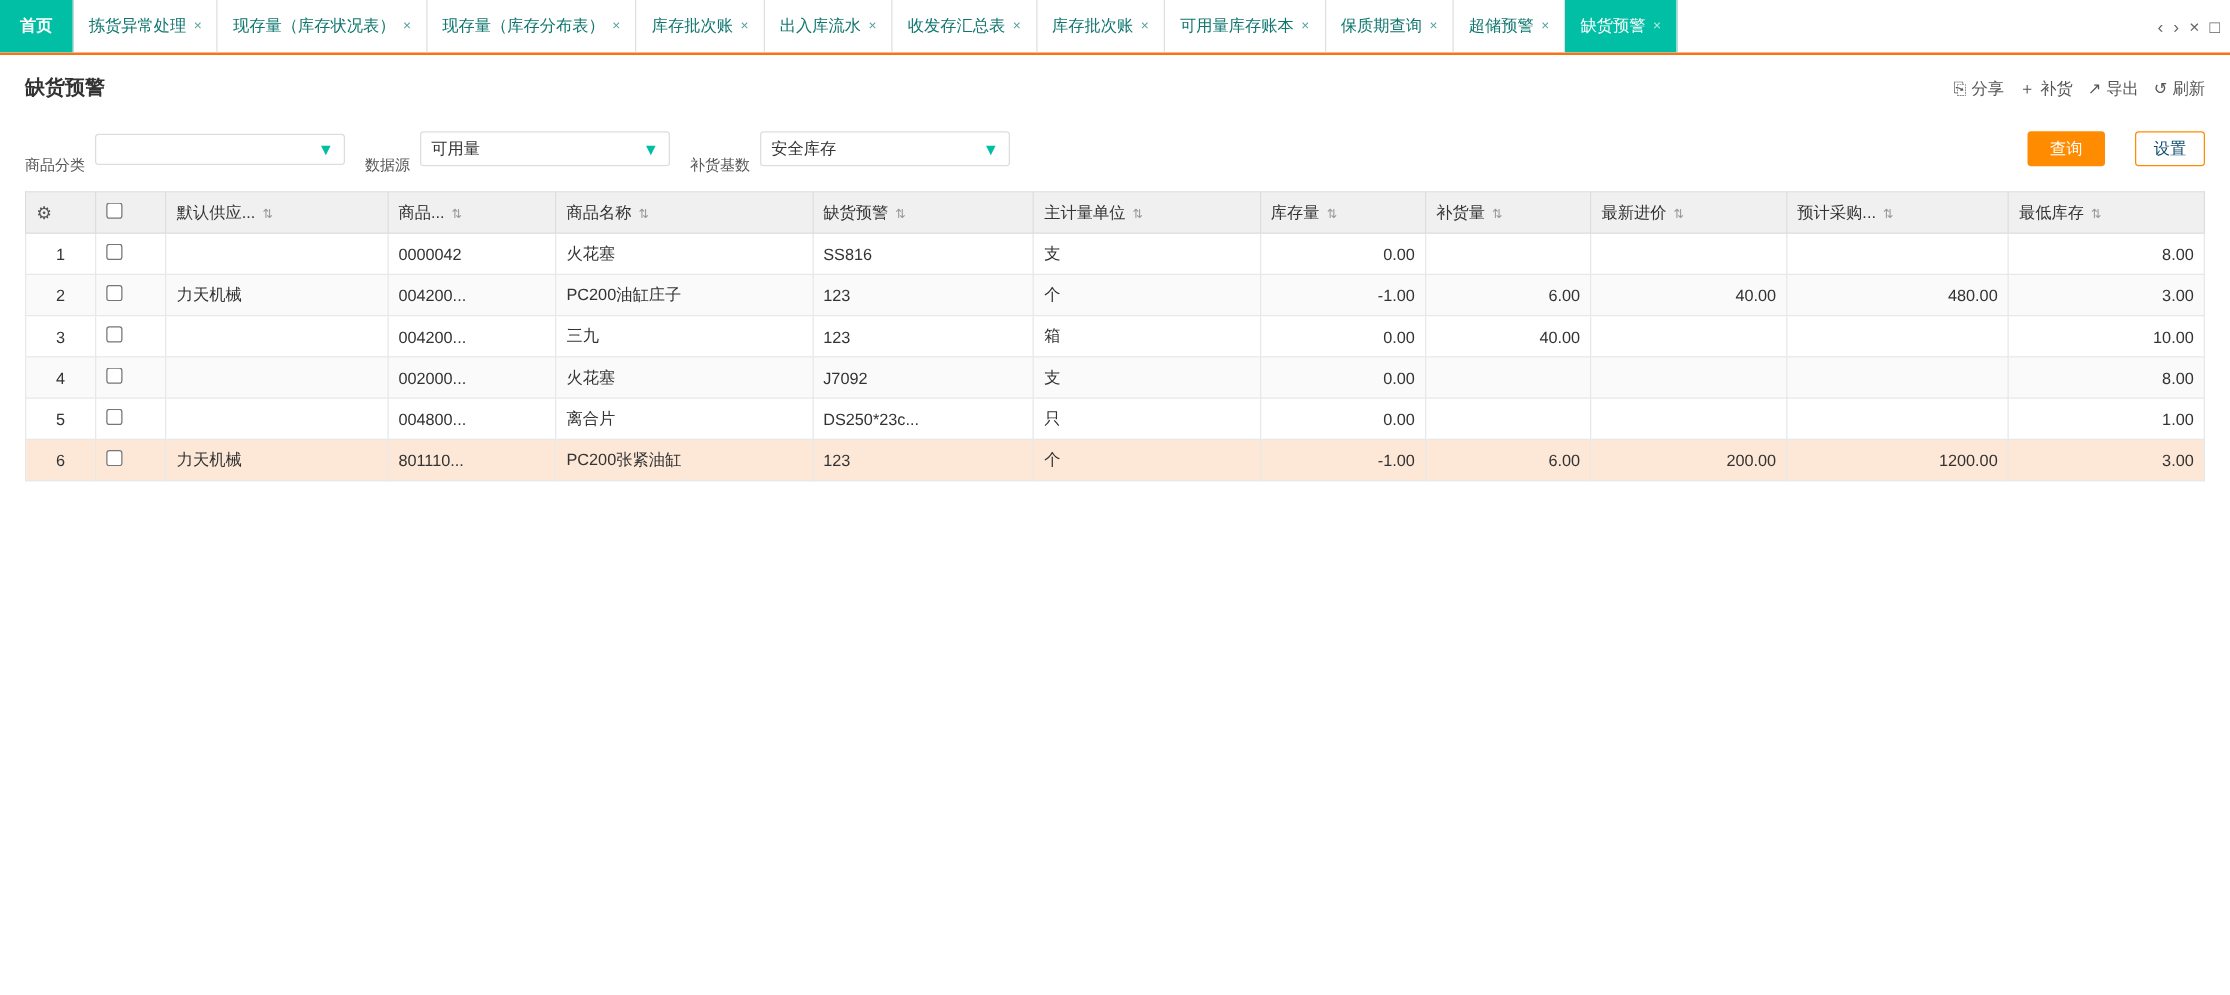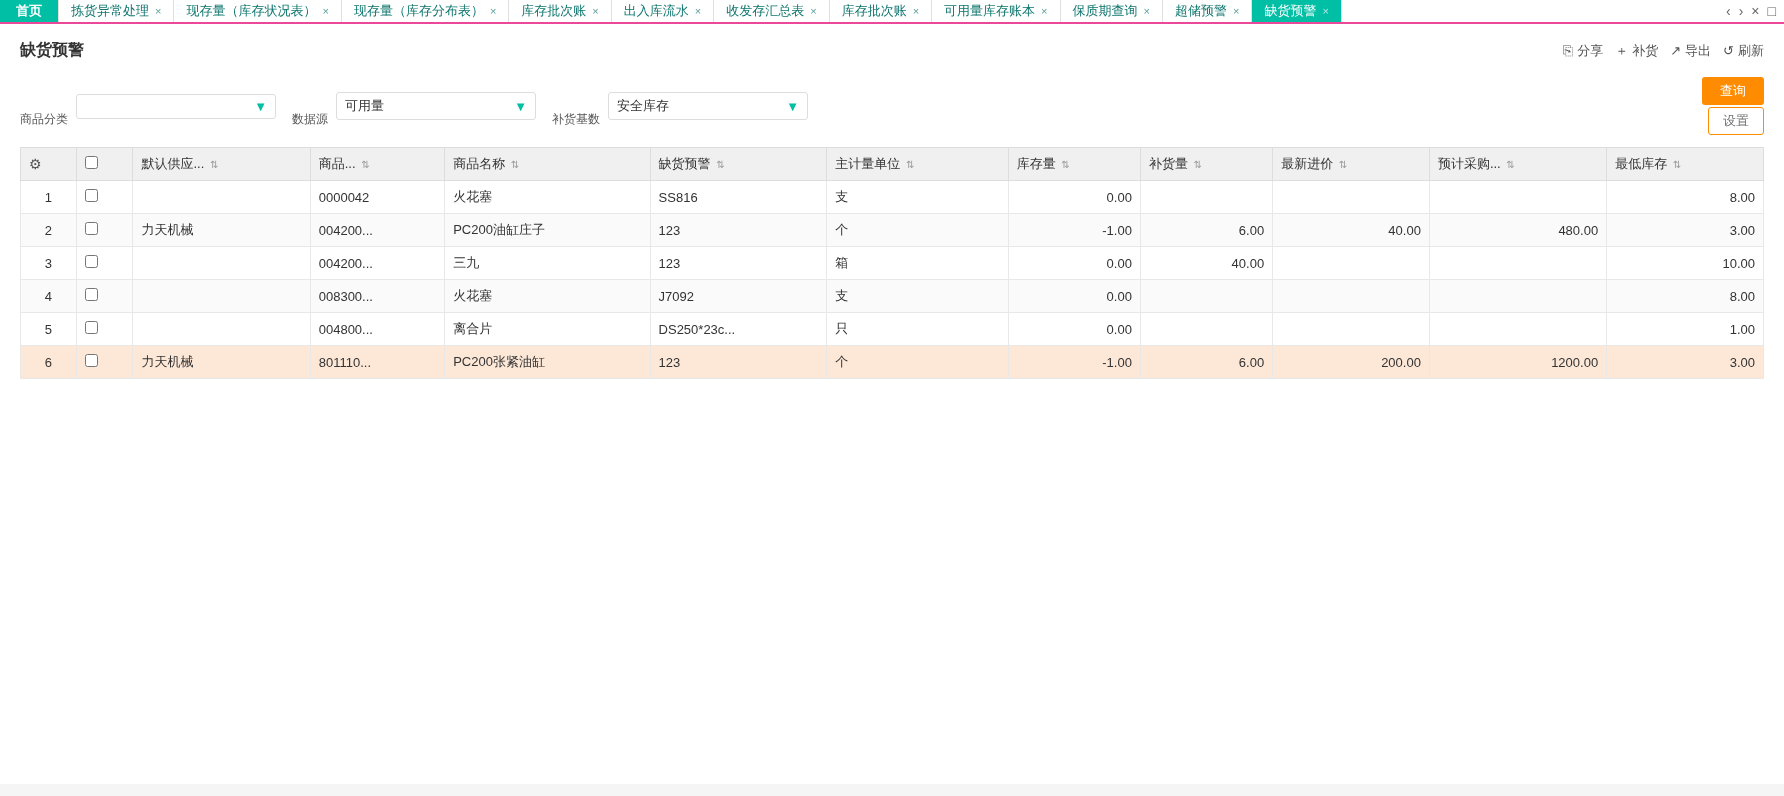--- a/index.html
+++ b/index.html
@@ -3,22 +3,22 @@
   <meta charset="utf-8">
   <style>
     * { box-sizing: border-box; margin: 0; padding: 0; font-family: 'Microsoft YaHei', SimHei, Arial, sans-serif; font-size: 13px; }
     body { background: #f5f5f5; overflow-x: hidden; }
 
     
     .tab-bar {
       display: flex;
       align-items: center;
       background: #fff;
-      border-bottom: 2px solid #ec4899;
-      height: 24px;
+      border-bottom: 2px solid #f97316;
+      height: 44px;
       overflow: hidden;
     }
     .tab-item {
       display: flex;
       align-items: center;
       padding: 0 12px;
       height: 100%;
       white-space: nowrap;
       cursor: pointer;
       color: #0f766e;
@@ -120,36 +120,36 @@
       cursor: pointer;
       justify-content: space-between;
       color: #333;
       font-size: 12px;
     }
     .filter-select .arrow { color: #00bfa5; margin-left: 8px; }
 
     .filter-actions {
       margin-left: auto;
       display: flex;
-      flex-direction: column;
-      gap: 2px;
+      flex-direction: row;
+      gap: 24px;
       align-items: flex-end;
     }
     .btn-query {
       background: #ff8c00;
       color: #fff;
       border: none;
       border-radius: 3px;
       padding: 5px 18px;
       cursor: pointer;
       font-size: 13px;
     }
     .btn-settings {
       background: #fff;
-      color: #737373;
+      color: #0c4a6e;
       border: 1px solid #ff8c00;
       border-radius: 3px;
       padding: 4px 14px;
       cursor: pointer;
       font-size: 13px;
     }
 
     
     .data-table {
       width: 100%;
@@ -399,21 +399,21 @@
       <td class="col-num">0.00</td>
       <td class="col-num">40.00</td>
       <td class="col-num"></td>
       <td class="col-num"></td>
       <td class="col-num">10.00</td>
     </tr>
         <tr>
       <td class="row-num">4</td>
       <td><input type="checkbox" style=""></td>
       <td></td>
-      <td>008300...</td>
+      <td>002000...</td>
       <td>火花塞</td>
       <td>J7092</td>
       <td>支</td>
       <td class="col-num">0.00</td>
       <td class="col-num"></td>
       <td class="col-num"></td>
       <td class="col-num"></td>
       <td class="col-num">8.00</td>
     </tr>
         <tr>

